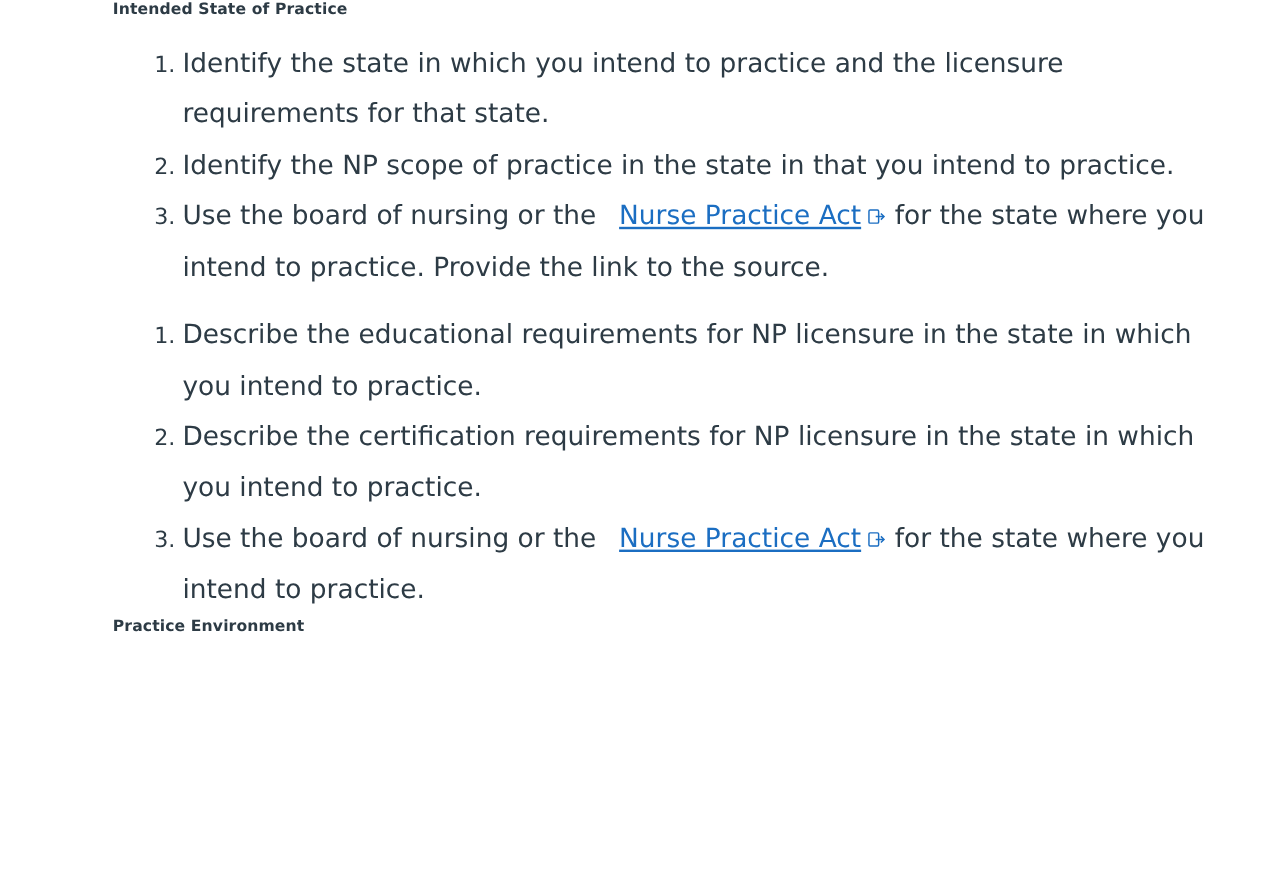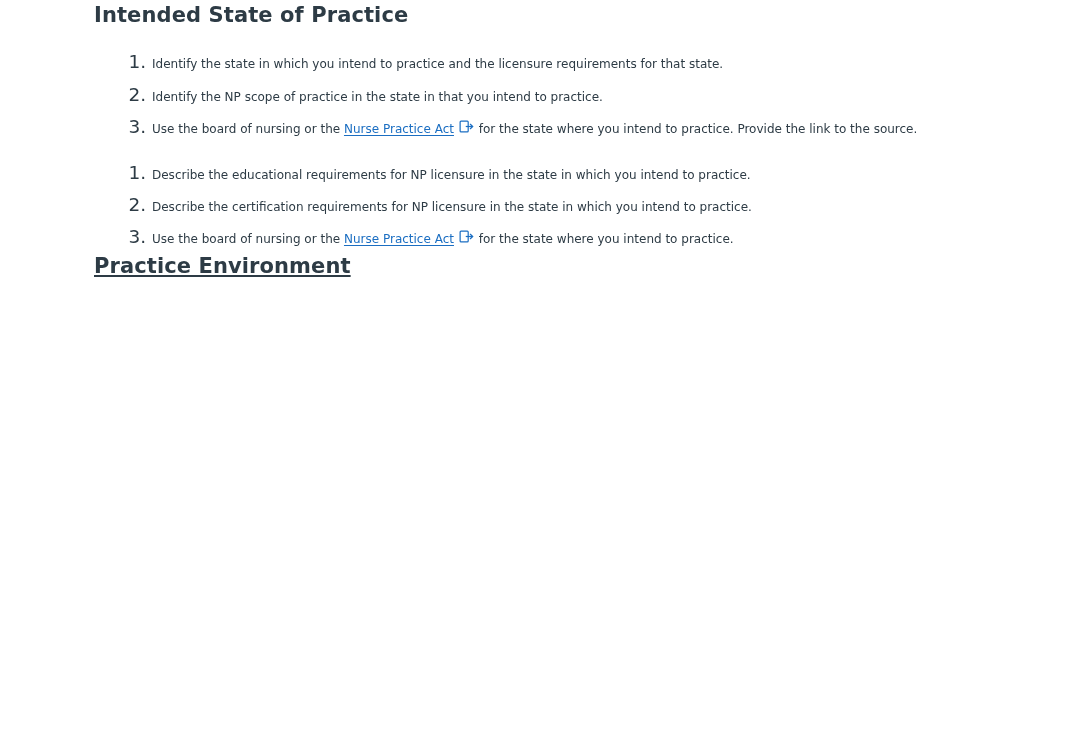--- a/index.html
+++ b/index.html
@@ -18,55 +18,56 @@
     position: relative;
     width: 1072px;
     height: 742px;
     box-sizing: border-box;
     padding: 0 40px 0 94px;
   }
   .section {
     margin: 0;
   }
   h3.section-heading {
-    font-size: 21px;
+    font-size: 13px;
     font-weight: bold;
     color: #2d3b45;
     margin: 0;
     padding: 0;
     line-height: 1.45;
     letter-spacing: 0.1px;
   }
   .heading-1 { padding-top: 13px; }
   .heading-2 { padding-top: 32px; }
-  .heading-3 { padding-top: 32px; text-decoration: underline; }
+  .heading-3 { padding-top: 32px; }
 
   ol.req-list {
     margin: 14px 0 0 0;
     padding-left: 58px;
     list-style-position: outside;
     list-style-type: decimal;
   }
   ol.req-list li {
-    font-size: 12px;
+    font-size: 22px;
     line-height: 1.93;
     color: #2d3b45;
     margin: 0;
     padding: 0;
   }
   ol.req-list li::marker {
     font-size: 18.5px;
     color: #2d3b45;
   }
   .li-inner {
     display: inline;
   }
   a.inline-link {
     color: #1b6ec2;
     text-underline-offset: 2px;
+    margin-left: 12px;
   }
   .ext-icon {
     display: inline-block;
     width: 15px;
     height: 15px;
     vertical-align: -1px;
     margin-left: 5px;
     margin-right: 1px;
   }
   .ext-icon svg {

